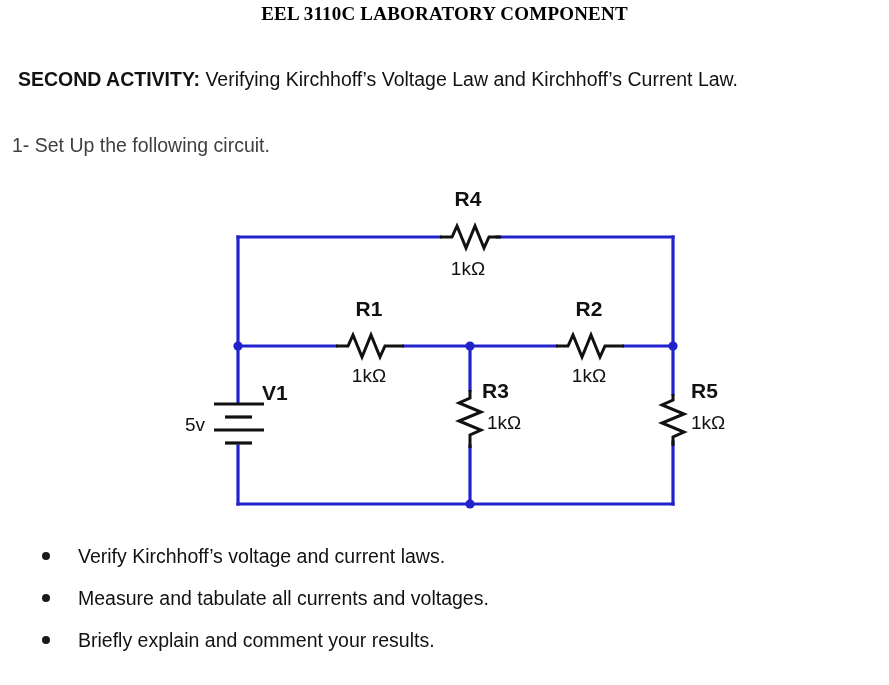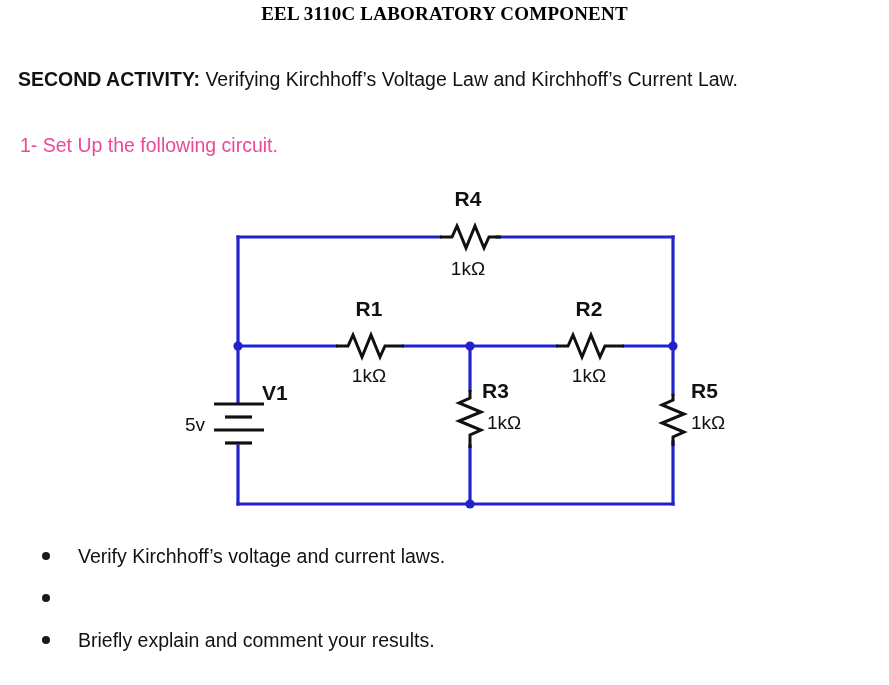--- a/index.html
+++ b/index.html
@@ -41,24 +41,24 @@
     white-space: nowrap;
   }
   .activity-line .lead {
     font-weight: bold;
     margin-top: 40px;
   }
 
   
   .step-line {
     position: absolute;
-    left: 20px;
+    left: 12px;
     top: 134px;
     font-size: 19.5px;
-    color: #ec4899;
+    color: #404040;
     white-space: nowrap;
   }
 
   
   .circuit-wrap {
     position: absolute;
     left: 0;
     top: 176px;
     width: 764px;
     height: 360px;
@@ -213,18 +213,19 @@
   </svg>
 </div>
 
 <div class="bullets">
   <div class="bullet-row">
     <span class="bullet-dot"></span>
     <span class="bullet-text">Verify Kirchhoff’s voltage and current laws.</span>
   </div>
   <div class="bullet-row">
     <span class="bullet-dot"></span>
+    <span class="bullet-text">Measure and tabulate all currents and voltages.</span>
   </div>
   <div class="bullet-row">
     <span class="bullet-dot"></span>
     <span class="bullet-text">Briefly explain and comment your results.</span>
   </div>
 </div>
 
 </body></html>

